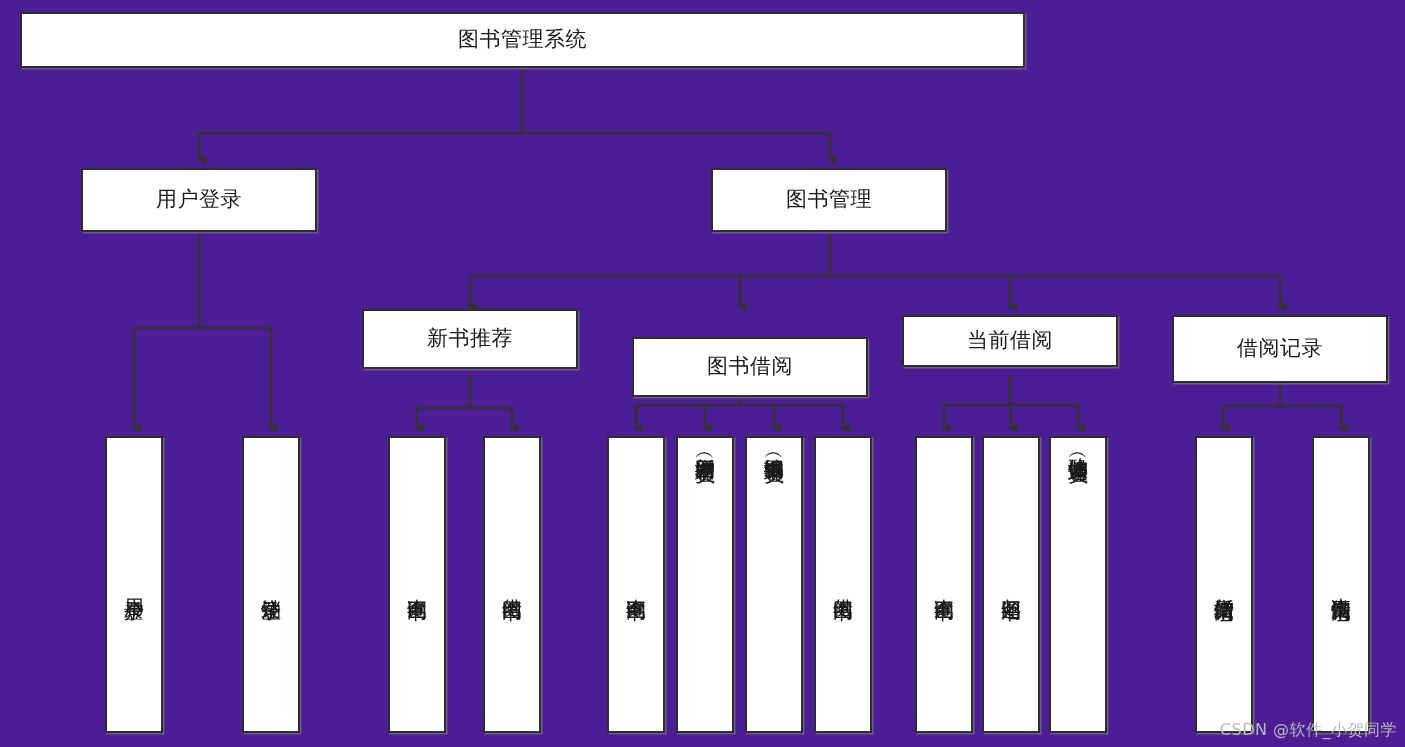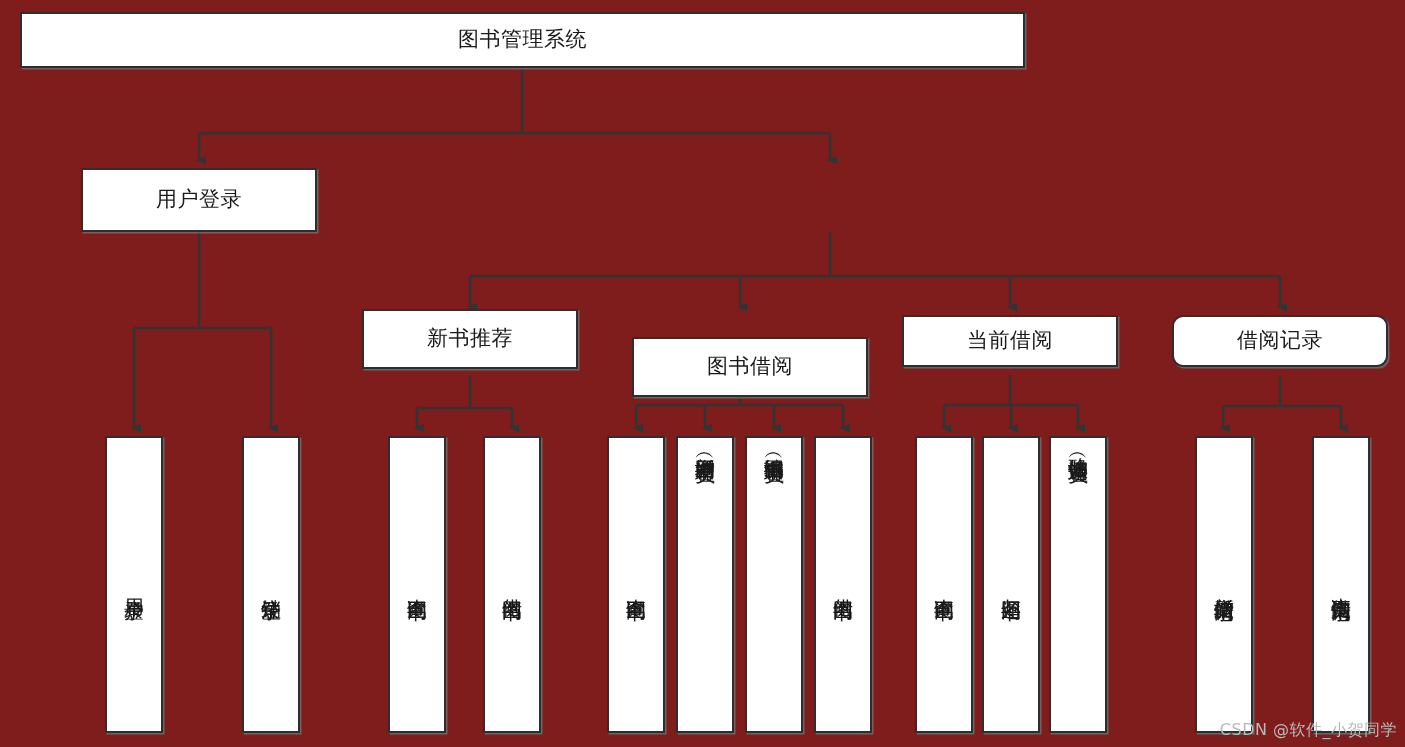--- a/index.html
+++ b/index.html
@@ -8,21 +8,21 @@
     padding: 0;
     background: #ffffff;
   }
   body {
     font-family: "DejaVu Sans", "Liberation Sans", sans-serif;
   }
   #diagram-root {
     position: relative;
     width: 1405px;
     height: 747px;
-    background: #7f1d1d;
+    background: #4c1d95;
     overflow: hidden;
   }
   #tree-svg {
     position: absolute;
     left: 0;
     top: 0;
     width: 1405px;
     height: 747px;
   }
   .node-box {
@@ -133,31 +133,34 @@
     </g>
   </svg>
 
   <div class="node-box node-h" style="left:20px; top:12px; width:1005px; height:56px;">
     <span class="node-label">图书管理系统</span>
   </div>
 
   <div class="node-box node-h" style="left:81px; top:168px; width:236px; height:64px;">
     <span class="node-label">用户登录</span>
   </div>
+  <div class="node-box node-h" style="left:711px; top:168px; width:236px; height:64px;">
+    <span class="node-label">图书管理</span>
+  </div>
 
   <div class="node-box node-h" style="left:362px; top:309px; width:216px; height:60px;">
     <span class="node-label">新书推荐</span>
   </div>
   <div class="node-box node-h" style="left:632px; top:315px; width:236px; height:60px;margin-top:22px;">
     <span class="node-label">图书借阅</span>
   </div>
   <div class="node-box node-h" style="left:902px; top:315px; width:216px; height:52px;">
     <span class="node-label">当前借阅</span>
   </div>
-  <div class="node-box node-h" style="left:1172px; top:315px; width:216px; height:52px;border-radius:11px;">
+  <div class="node-box node-h" style="left:1172px; top:315px; width:216px; height:68px;">
     <span class="node-label">借阅记录</span>
   </div>
 
   <div class="node-box node-v leaf-center" style="left:105px; top:436px; width:58px; height:297px;">
     <span class="node-label">用户登录</span>
   </div>
   <div class="node-box node-v leaf-center" style="left:242px; top:436px; width:58px; height:297px;">
     <span class="node-label">注销登录</span>
   </div>
 

